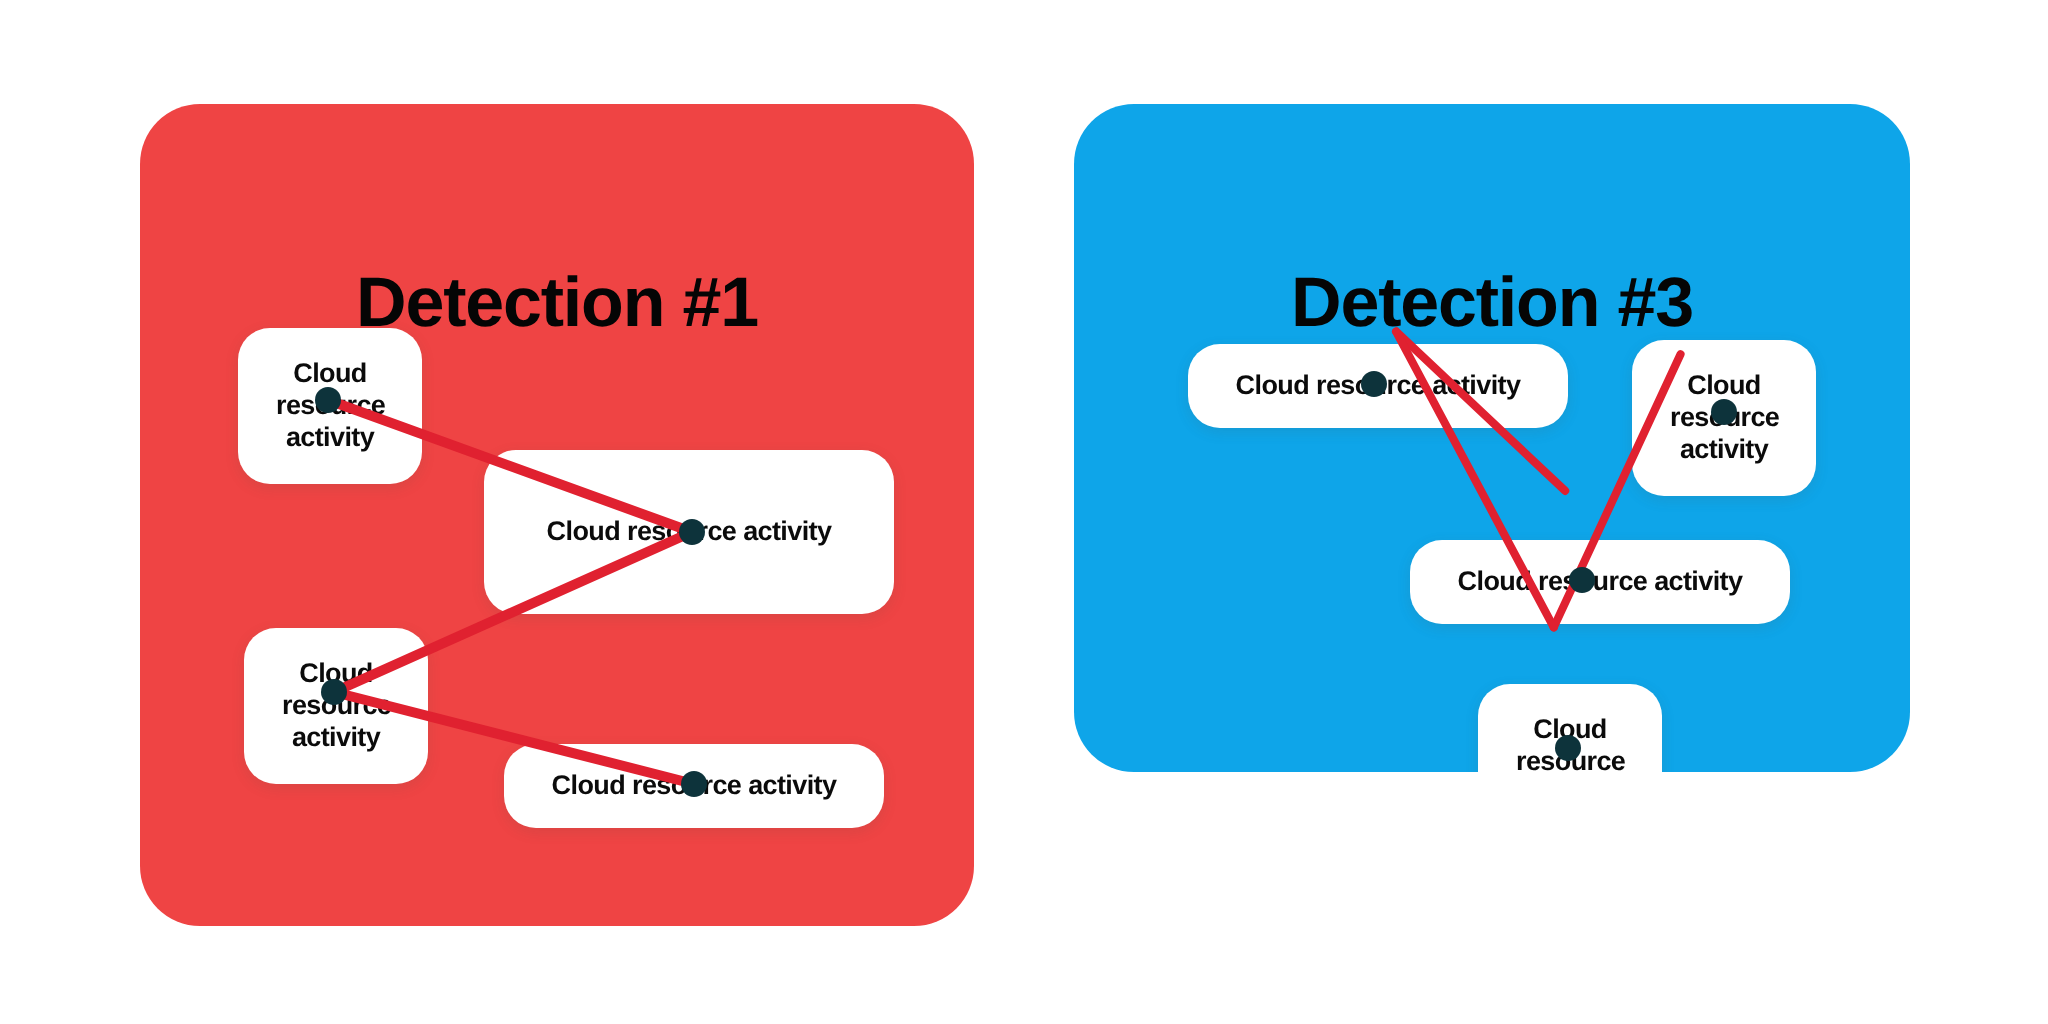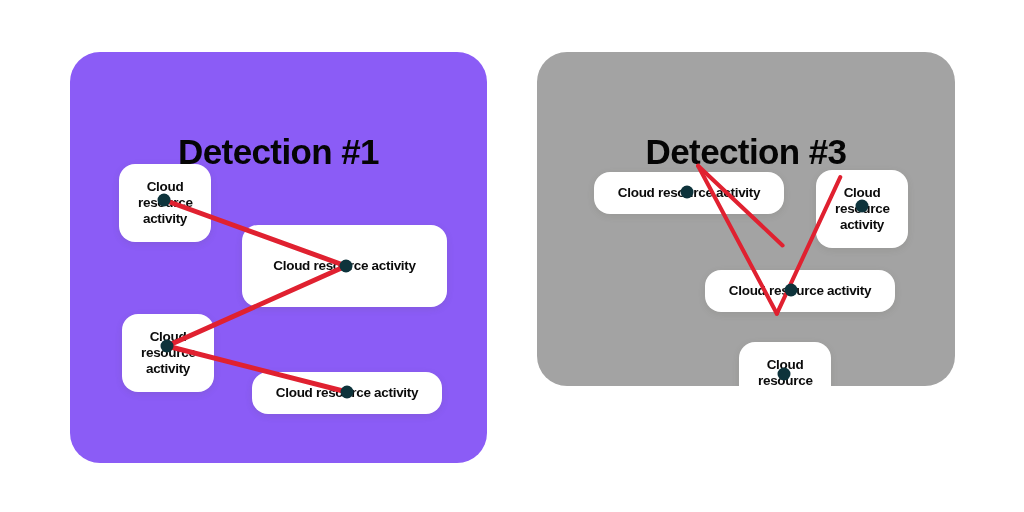--- a/index.html
+++ b/index.html
@@ -91,21 +91,21 @@
     background: #0d333b;
     transform: translate(-50%, -50%);
     z-index: 3;
     pointer-events: none;
   }
 </style>
 </head>
 <body>
 
 <div id="stage" style="background: rgb(255, 255, 255);">
-    <div class="panel" style="left: 70px; top: 52px; width: 417px; height: 411px; background: #8b5cf6;">
+    <div class="panel" style="left: 70px; top: 52px; width: 417px; height: 411px; background: #ef4444;">
       <div class="panel-title" style="top: 80px; color: rgb(5, 5, 5);">Detection #1</div>
       <div class="graph-layer">
         <div class="node-card narrow" style="left: 49px; top: 112px; width: 92px; height: 78px; background: rgb(255, 255, 255);">
           <div class="node-label" style="color: rgb(11, 11, 11);">Cloud resource activity</div>
         </div>
         <div class="node-card wide" style="left: 172px; top: 173px; width: 205px; height: 82px; background: rgb(255, 255, 255);">
           <div class="node-label" style="color: rgb(11, 11, 11);">Cloud resource activity</div>
         </div>
         <div class="node-card narrow" style="left: 52px; top: 262px; width: 92px; height: 78px; background: rgb(255, 255, 255);">
           <div class="node-label" style="color: rgb(11, 11, 11);">Cloud resource activity</div>
@@ -117,21 +117,21 @@
           <line x1="94" y1="148" x2="276" y2="214" stroke="#e02130" stroke-width="5" stroke-linecap="round"></line>
           <line x1="276" y1="214" x2="97" y2="294" stroke="#e02130" stroke-width="5" stroke-linecap="round"></line>
           <line x1="97" y1="294" x2="277" y2="340" stroke="#e02130" stroke-width="5" stroke-linecap="round"></line>
         </svg>
         <div class="node-dot" style="left: 94px; top: 148px; background: rgb(13, 51, 59);"></div>
         <div class="node-dot" style="left: 276px; top: 214px; background: rgb(13, 51, 59);"></div>
         <div class="node-dot" style="left: 97px; top: 294px; background: rgb(13, 51, 59);"></div>
         <div class="node-dot" style="left: 277px; top: 340px; background: rgb(13, 51, 59);"></div>
       </div>
     </div>
-    <div class="panel" style="left: 537px; top: 52px; width: 418px; height: 334px; background: #a3a3a3;">
+    <div class="panel" style="left: 537px; top: 52px; width: 418px; height: 334px; background: #0ea5e9;">
       <div class="panel-title" style="top: 80px; color: rgb(5, 5, 5);">Detection #3</div>
       <div class="graph-layer">
         <div class="node-card wide" style="left: 57px; top: 120px; width: 190px; height: 42px; background: rgb(255, 255, 255);">
           <div class="node-label" style="color: rgb(11, 11, 11);">Cloud resource activity</div>
         </div>
         <div class="node-card narrow" style="left: 279px; top: 118px; width: 92px; height: 78px; background: rgb(255, 255, 255);">
           <div class="node-label" style="color: rgb(11, 11, 11);">Cloud resource activity</div>
         </div>
         <div class="node-card wide" style="left: 168px; top: 218px; width: 190px; height: 42px; background: rgb(255, 255, 255);">
           <div class="node-label" style="color: rgb(11, 11, 11);">Cloud resource activity</div>

